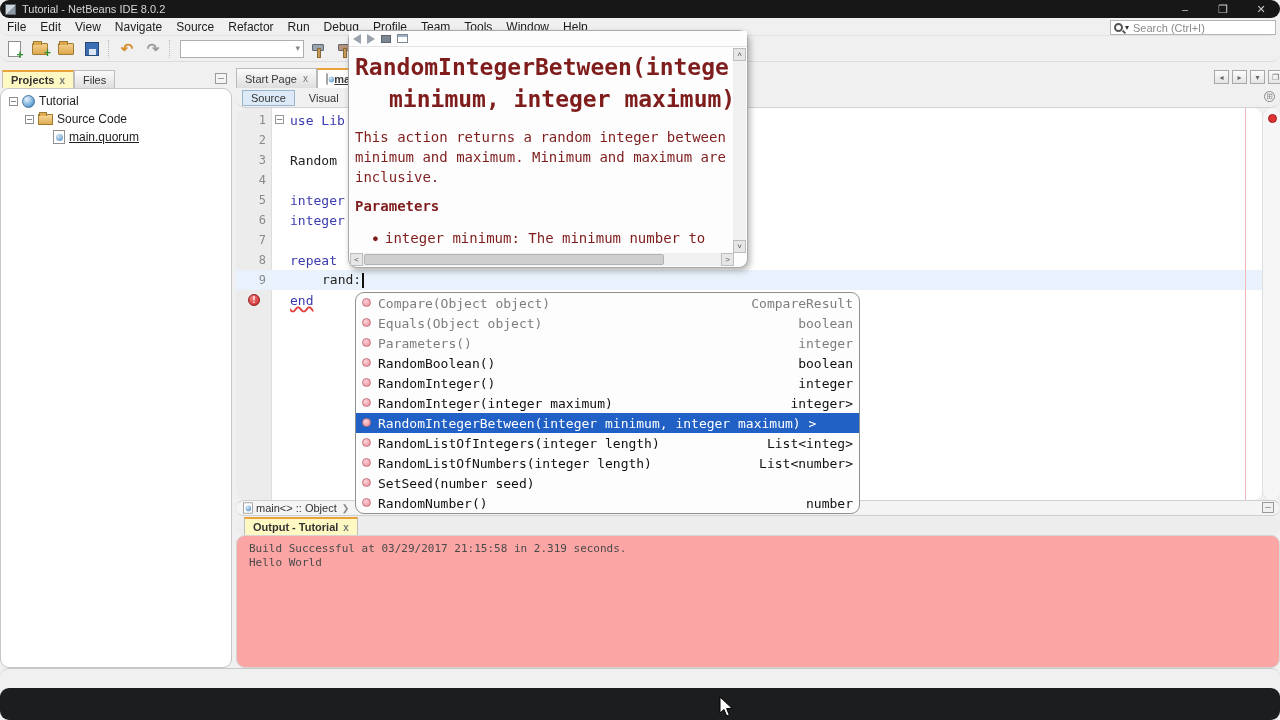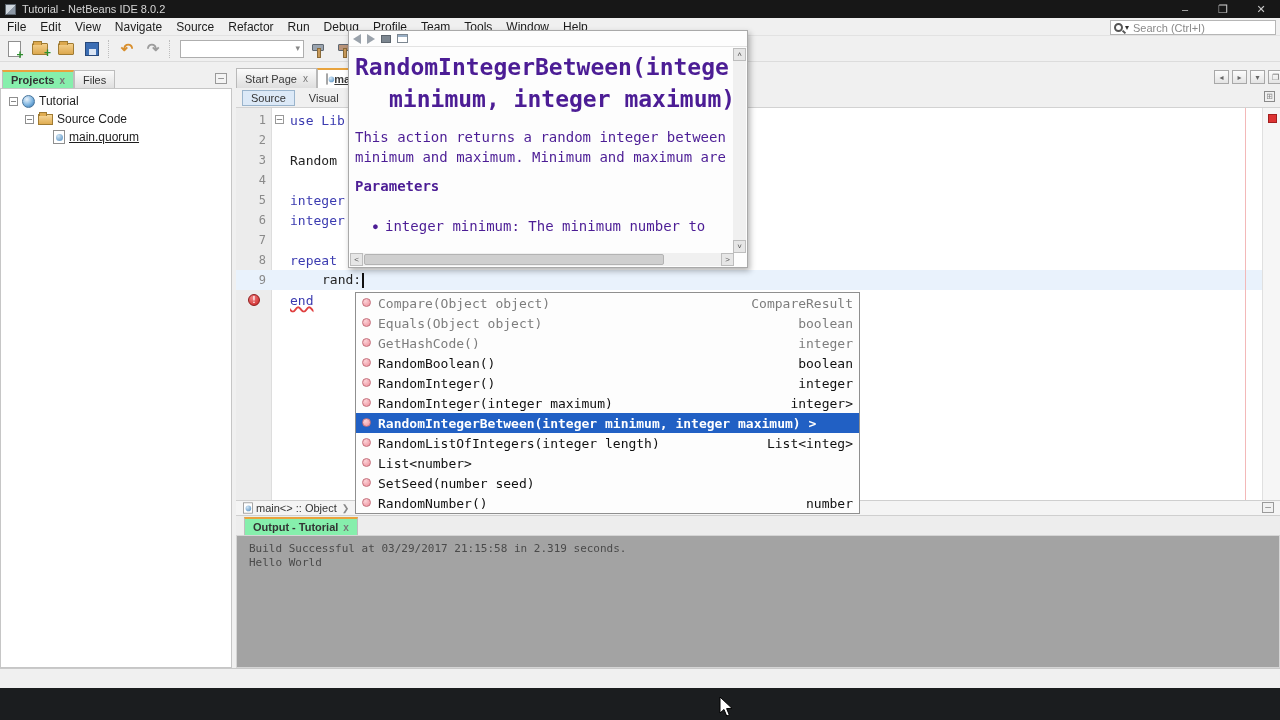--- a/index.html
+++ b/index.html
@@ -1,17 +1,17 @@
 <!DOCTYPE html>
 <html><head>
 <meta charset="utf-8">
 <style>
   * { margin:0; padding:0; box-sizing:border-box; }
   html,body { width:1280px; height:720px; overflow:hidden; font-family:"Liberation Sans",sans-serif; background:#f0f0f0; }
-  .abs { position:absolute; }
+  .abs { position:absolute;border-radius:9px; }
   #stage { position:relative; width:1280px; height:720px; background:#f0f0f0; }
 
   
   #titlebar { left:0; top:0; width:1280px; height:18px; background:#171717; color:#d6d6d6; font-size:11px; display:flex; align-items:center; }
   #titlebar .appicon { width:11px; height:11px; margin:0 6px 0 5px; background:linear-gradient(135deg,#cfd6dd 0 50%,#8d98a5 50%); border:1px solid #5c656e; }
   #win-controls { position:absolute; right:0; top:0; height:18px; display:flex; }
   #win-controls .wbtn { width:38px; height:18px; color:#c9c9c9; font-size:11px; display:flex; align-items:center; justify-content:center; }
 
   
   #menubar { left:0; top:18px; width:1280px; height:18px; background:#f0f0f0; border-bottom:1px solid #e2e2e2; display:flex; align-items:center; font-size:12px; color:#1b1b1b; }
@@ -37,21 +37,21 @@
   #cfg-combo::after { content:"▾"; position:absolute; right:3px; top:2px; font-size:9px; color:#888; }
   .icon-hammer { position:relative; width:16px; height:16px; }
   .icon-hammer::before { content:""; position:absolute; left:2px; top:3px; width:10px; height:5px; background:#9aa4af; border:1px solid #5e6771; border-radius:1px; }
   .icon-hammer::after { content:""; position:absolute; left:7px; top:7px; width:2px; height:8px; background:#c89a5a; border:1px solid #8a6a38; }
   .icon-hammer.clean::before { background:#b8937a; }
   .icon-run { width:0; height:0; border-left:11px solid #49a942; border-top:7px solid transparent; border-bottom:7px solid transparent; }
 
   
   #left-tabs { left:2px; top:70px; width:230px; height:18px; display:flex; align-items:flex-end; }
   .ptab { height:18px; padding:0 8px; font-size:11px; color:#333; display:flex; align-items:center; gap:5px; background:linear-gradient(#fafafa,#dfdfdf); border:1px solid #bdbdbd; border-bottom:none; }
-  .ptab.active { background:#86efac; border-top:2px solid #e8a33d; font-weight:bold; }
+  .ptab.active { background:#fef9c3; border-top:2px solid #e8a33d; font-weight:bold; }
   .tabx { font-size:10px; color:#777; }
   #left-min { position:absolute; left:215px; top:73px; width:12px; height:11px; border:1px solid #9a9a9a; background:#f4f4f4; font-size:8px; color:#555; text-align:center; line-height:9px; }
   #left-body { left:0; top:88px; width:232px; height:580px; background:#fff; border:1px solid #c6c6c6; }
   .trow { position:absolute; height:16px; display:flex; align-items:center; gap:4px; font-size:12px; color:#1d1d1d; }
   .handle { width:9px; height:9px; border:1px solid #8f8f8f; background:#fff; font-size:9px; line-height:7px; text-align:center; color:#444; }
   .sphere { width:13px; height:13px; border-radius:50%; background:radial-gradient(circle at 35% 30%,#eaf3fb,#7db4e0 55%,#2f6ea8); border:1px solid #48759c; }
   .tfolder { width:15px; height:11px; background:linear-gradient(#f6d79a,#e0ad52); border:1px solid #a07b32; position:relative; }
   .tfolder::before { content:""; position:absolute; left:0; top:-3px; width:6px; height:3px; background:#e0ad52; border:1px solid #a07b32; border-bottom:none; }
   .qfile { width:12px; height:14px; background:#fff; border:1px solid #8f8f8f; position:relative; }
   .qfile::after { content:""; position:absolute; left:2px; top:3px; width:7px; height:7px; border-radius:50%; background:radial-gradient(circle at 35% 30%,#cfe4f4,#4f8cc0); }
@@ -84,54 +84,54 @@
   #err-stripe { left:1262px; top:108px; width:18px; height:392px; background:#f6f6f6; border-left:1px solid #e0e0e0; }
   #err-mark { left:1268px; top:114px; width:9px; height:9px; background:#dd3333; border:1px solid #a31f1f; }
 
   #breadcrumb { left:236px; top:500px; width:1044px; height:16px; background:#f4f4f4; border-top:1px solid #cfcfcf; border-bottom:1px solid #cfcfcf; display:flex; align-items:center; font-size:11px; color:#333; }
   #breadcrumb .qfile { transform:scale(.8); margin:0 2px 0 6px; }
   #breadcrumb .chev { color:#888; font-size:9px; margin-left:5px; }
   #bc-right { position:absolute; left:1262px; top:502px; width:12px; height:11px; border:1px solid #9a9a9a; background:#f1f1f1; font-size:8px; color:#666; line-height:9px; text-align:center; }
 
   
   #out-tabs { left:236px; top:516px; width:1044px; height:19px; display:flex; align-items:flex-end; background:#ededed; }
-  #out-body { left:236px; top:535px; width:1044px; height:133px; background:#a3a3a3; border:1px solid #d5d5d5; font-family:"DejaVu Sans Mono","Liberation Mono",monospace; font-size:11px; color:#4a4a4a; padding:6px 0 0 12px; line-height:14px; }
+  #out-body { left:236px; top:535px; width:1044px; height:133px; background:#fca5a5; border:1px solid #d5d5d5; font-family:"DejaVu Sans Mono","Liberation Mono",monospace; font-size:11px; color:#4a4a4a; padding:6px 0 0 12px; line-height:14px; }
 
   
   #statusbar { left:0; top:668px; width:1280px; height:20px; background:#f0f0f0; border-top:1px solid #c9c9c9; font-size:11px; color:#333; }
 
   
   #doc-popup { left:348px; top:30px; width:400px; height:238px; background:#fdfdfd; border:1px solid #a9a9a9; box-shadow:2px 3px 6px rgba(0,0,0,.3); z-index:50; }
   #doc-toolbar { height:16px; border-bottom:1px solid #e3e3e3; display:flex; align-items:center; gap:6px; padding-left:4px; background:#fdfdfd; }
   .nav-arrow { width:0; height:0; border-top:5px solid transparent; border-bottom:5px solid transparent; }
   .nav-left { border-right:8px solid #9aa2ab; }
   .nav-right { border-left:8px solid #9aa2ab; }
   .doc-sq { width:10px; height:8px; background:#7c8690; border:1px solid #5c646d; }
   .doc-win { width:11px; height:9px; background:#fff; border:1px solid #7c8690; position:relative; }
   .doc-win::after { content:""; position:absolute; left:0; top:0; right:0; height:2px; background:#9ab0c6; }
-  #doc-content { position:absolute; left:6px; top:20px; width:382px; height:198px; overflow:hidden; font-family:"DejaVu Sans Mono","Liberation Mono",monospace; color:#4c1d95; }
+  #doc-content { position:absolute; left:6px; top:20px; width:382px; height:198px; overflow:hidden; font-family:"DejaVu Sans Mono","Liberation Mono",monospace; color:#7f1d1d; }
   .doc-title { font-size:23px; font-weight:bold; white-space:nowrap; overflow:hidden; line-height:32px; }
   .doc-title.l2 { padding-left:34px; }
   .doc-body { font-size:14px; white-space:nowrap; overflow:hidden; line-height:20px; }
   .doc-params { font-size:14px; font-weight:bold; margin-top:11px; }
-  .doc-bullet { font-size:14px; white-space:nowrap; overflow:hidden; margin-top:24px; padding-left:30px; position:relative; }
+  .doc-bullet { font-size:14px; white-space:nowrap; overflow:hidden; margin-top:16px; padding-left:30px; position:relative; }
   .doc-bullet::before { content:"●"; position:absolute; left:18px; font-size:8px; top:4px; }
   #doc-vscroll { position:absolute; right:1px; top:17px; width:13px; height:205px; background:#f0f0f0; }
   .scr-btn { position:absolute; width:13px; height:13px; background:#e6e6e6; border:1px solid #bdbdbd; font-size:8px; color:#555; text-align:center; line-height:11px; }
   #doc-hscroll { position:absolute; left:1px; bottom:1px; width:384px; height:13px; background:#f0f0f0; }
   #doc-hthumb { position:absolute; left:14px; top:1px; width:300px; height:11px; background:#cfcfcf; border:1px solid #b3b3b3; border-radius:2px; }
 
   #completion { left:355px; top:292px; width:505px; height:222px; background:#fdfdfd; border:1px solid #8f8f8f; z-index:60; font-family:"DejaVu Sans Mono","Liberation Mono",monospace; font-size:13px; }
   .crow { position:relative; height:20px; display:flex; align-items:center; padding:0 6px 0 22px; white-space:nowrap; overflow:hidden; }
   .crow .dot { position:absolute; left:6px; top:5px; width:9px; height:9px; border-radius:50%; background:radial-gradient(circle at 35% 30%,#fbd3d8,#ef8e9a); border:1px solid #c4707c; }
   .crow .nm { flex:1; overflow:hidden; color:#7d7d7d; }
   .crow .rt { color:#7d7d7d; }
   .crow.own .nm, .crow.own .rt { color:#111; font-weight:normal; }
   .crow.sel { background:#2160c4; }
-  .crow.sel .nm, .crow.sel .rt { color:#fff; font-weight:bold; }
+  .crow.sel .nm, .crow.sel .rt { color:#fff; font-weight:normal; }
 
   
   #taskbar { left:0; top:688px; width:1280px; height:32px; background:#1b1d1f; z-index:80; }
 
   
   #cursor { left:719px; top:697px; z-index:200; }
 </style>
 </head>
 <body>
 
@@ -329,20 +329,21 @@
       <span class="nav-arrow nav-left"></span>
       <span class="nav-arrow nav-right"></span>
       <span class="doc-sq"></span>
       <span class="doc-win"></span>
     </div>
     <div id="doc-content">
       <div class="doc-title">RandomIntegerBetween(intege</div>
       <div class="doc-title l2">minimum, integer maximum)</div>
       <div class="doc-body" style="margin-top:12px;">This action returns a random integer between</div>
       <div class="doc-body">minimum and maximum. Minimum and maximum are</div>
+      <div class="doc-body">inclusive.</div>
       <div class="doc-params">Parameters</div>
       <div class="doc-bullet">integer minimum: The minimum number to</div>
     </div>
     <div id="doc-vscroll">
       <span class="scr-btn" style="top:0;">˄</span>
       <span class="scr-btn" style="bottom:0;">˅</span>
     </div>
     <div id="doc-hscroll">
       <span class="scr-btn" style="left:0; top:0;">&lt;</span>
       <span class="scr-btn" style="right:0; top:0;">&gt;</span>
@@ -356,21 +357,21 @@
         <span class="nm">Compare(Object object)</span>
         <span class="rt">CompareResult</span>
       </div>
     <div class="crow">
         <span class="dot"></span>
         <span class="nm">Equals(Object object)</span>
         <span class="rt">boolean</span>
       </div>
     <div class="crow">
         <span class="dot"></span>
-        <span class="nm">GetHashCode()</span>
+        <span class="nm">Parameters()</span>
         <span class="rt">integer</span>
       </div>
     <div class="crow own">
         <span class="dot"></span>
         <span class="nm">RandomBoolean()</span>
         <span class="rt">boolean</span>
       </div>
     <div class="crow own">
         <span class="dot"></span>
         <span class="nm">RandomInteger()</span>
@@ -386,20 +387,21 @@
         <span class="nm">RandomIntegerBetween(integer minimum, integer maximum) &gt;</span>
         <span class="rt"></span>
       </div>
     <div class="crow own">
         <span class="dot"></span>
         <span class="nm">RandomListOfIntegers(integer length)</span>
         <span class="rt">List&lt;integ&gt;</span>
       </div>
     <div class="crow own">
         <span class="dot"></span>
+        <span class="nm">RandomListOfNumbers(integer length)</span>
         <span class="rt">List&lt;number&gt;</span>
       </div>
     <div class="crow own">
         <span class="dot"></span>
         <span class="nm">SetSeed(number seed)</span>
         <span class="rt"></span>
       </div>
     <div class="crow own">
         <span class="dot"></span>
         <span class="nm">RandomNumber()</span>

